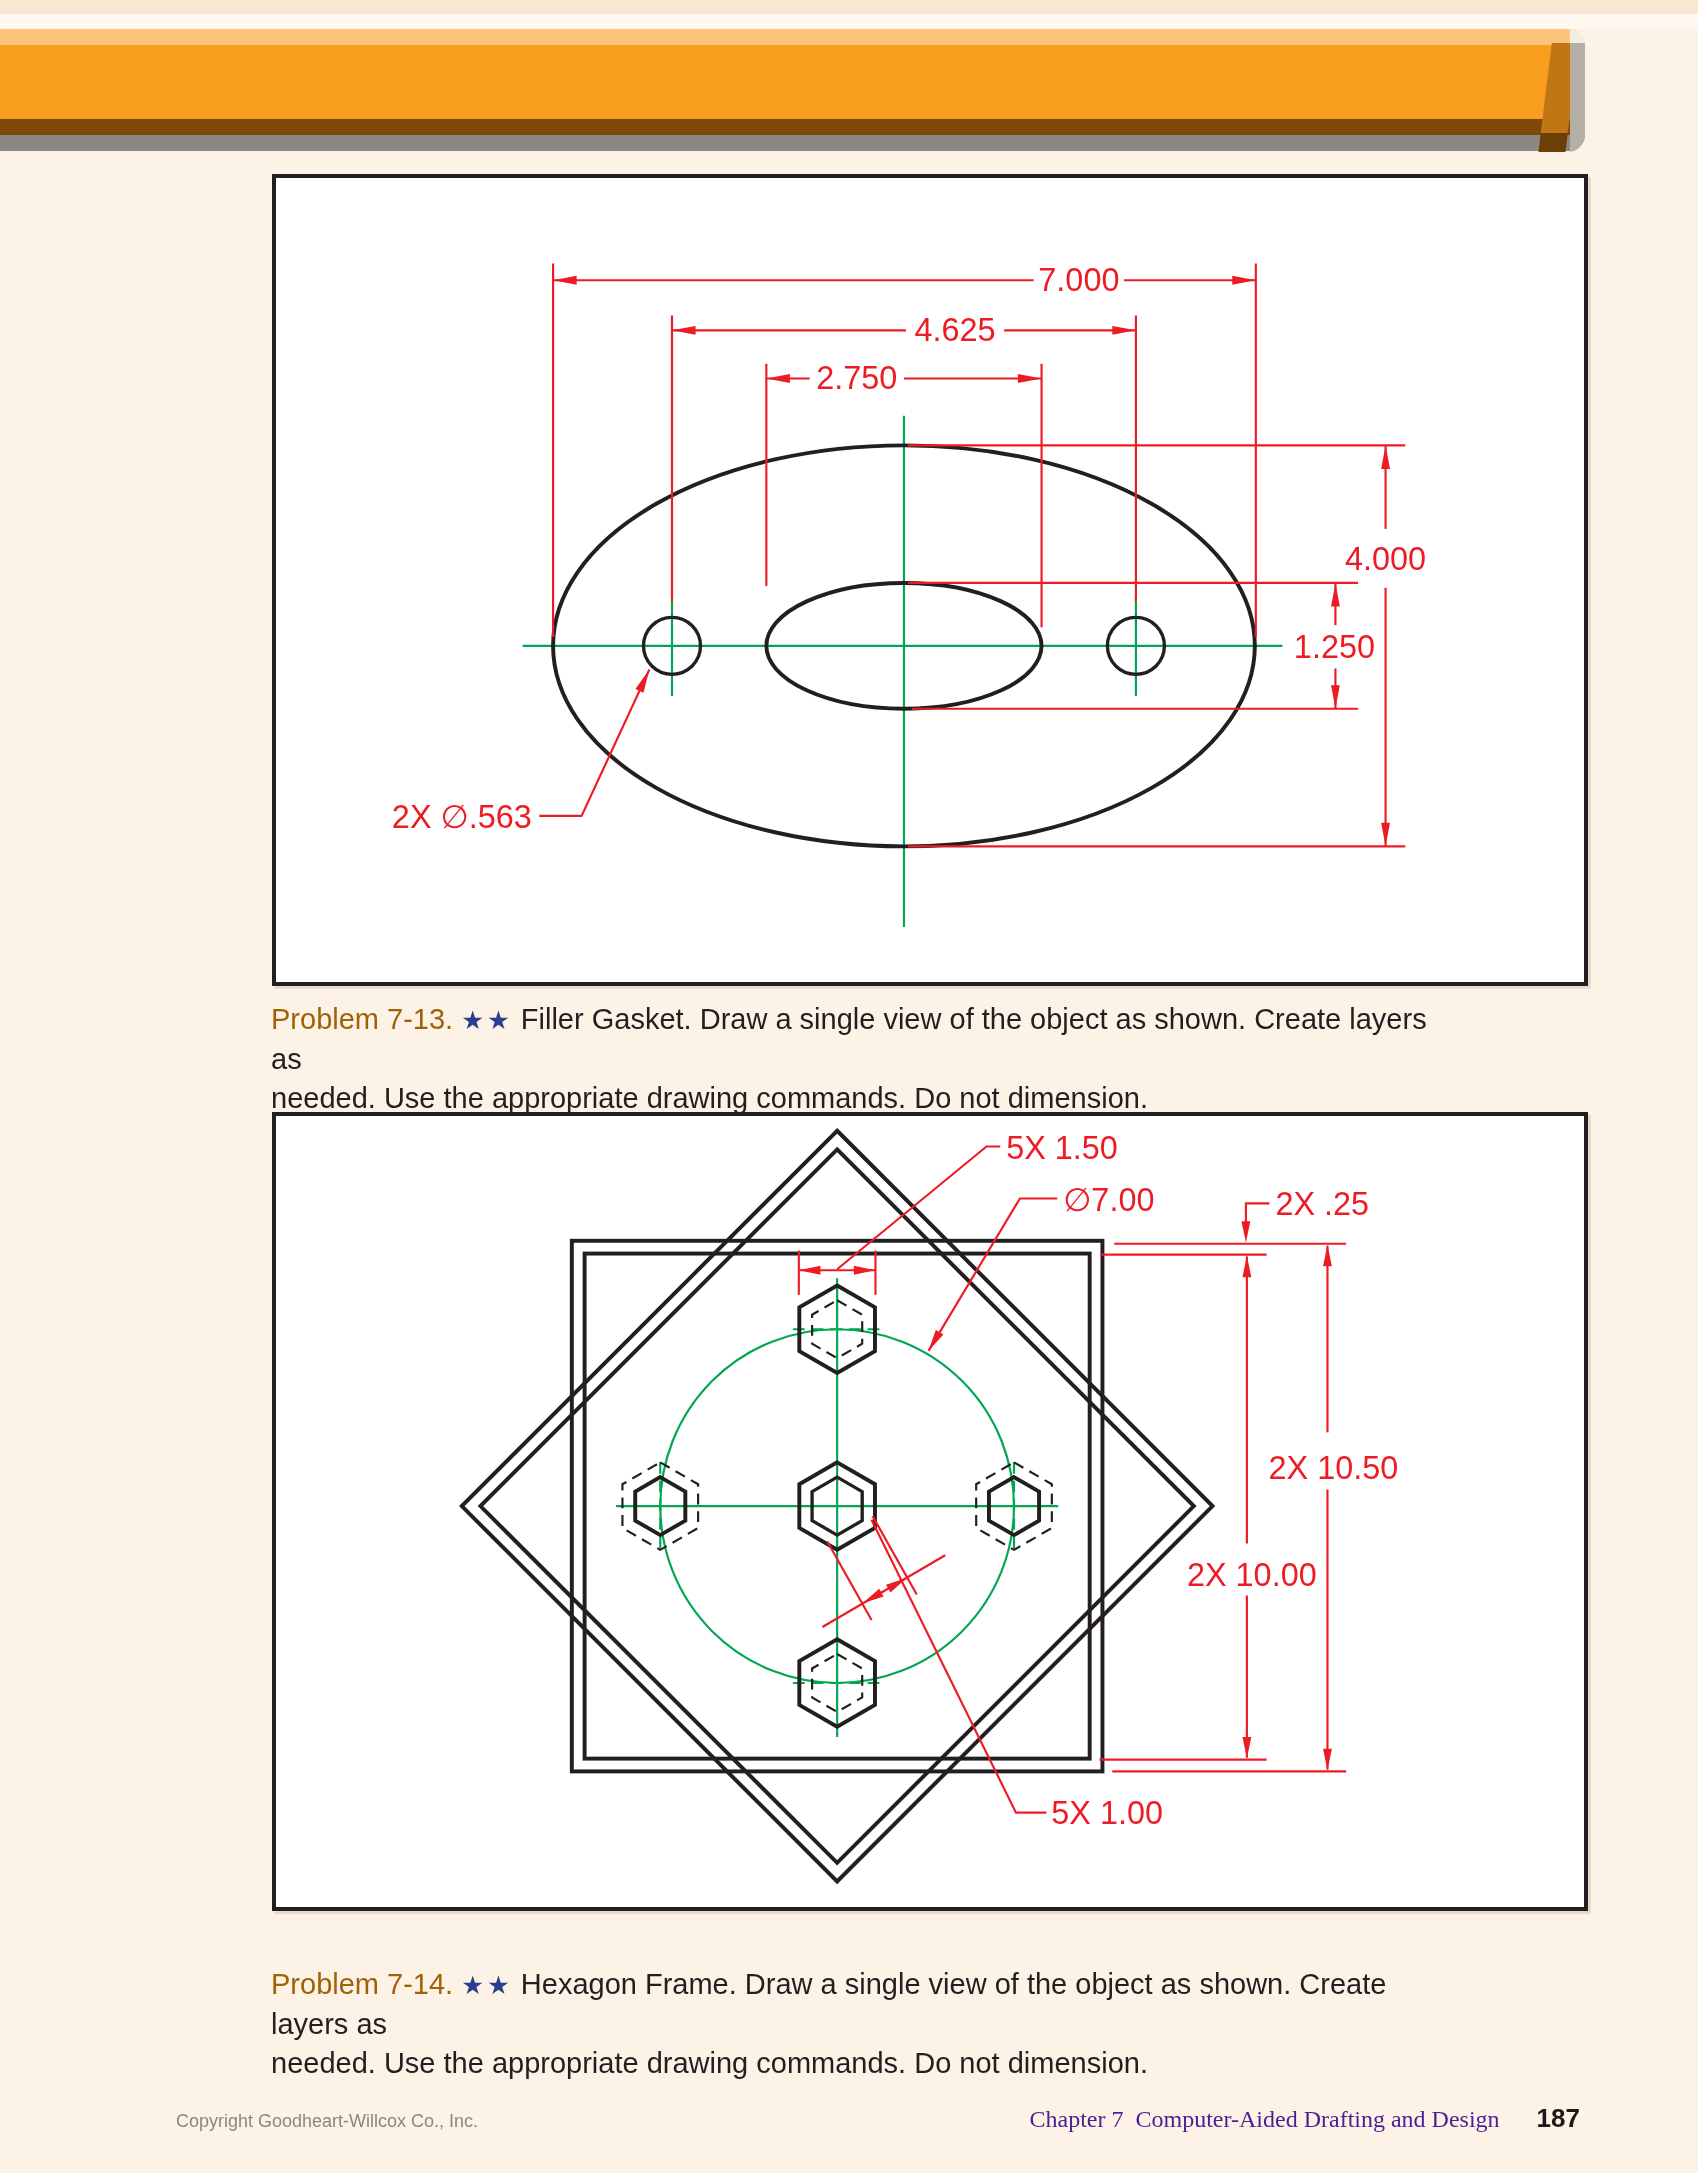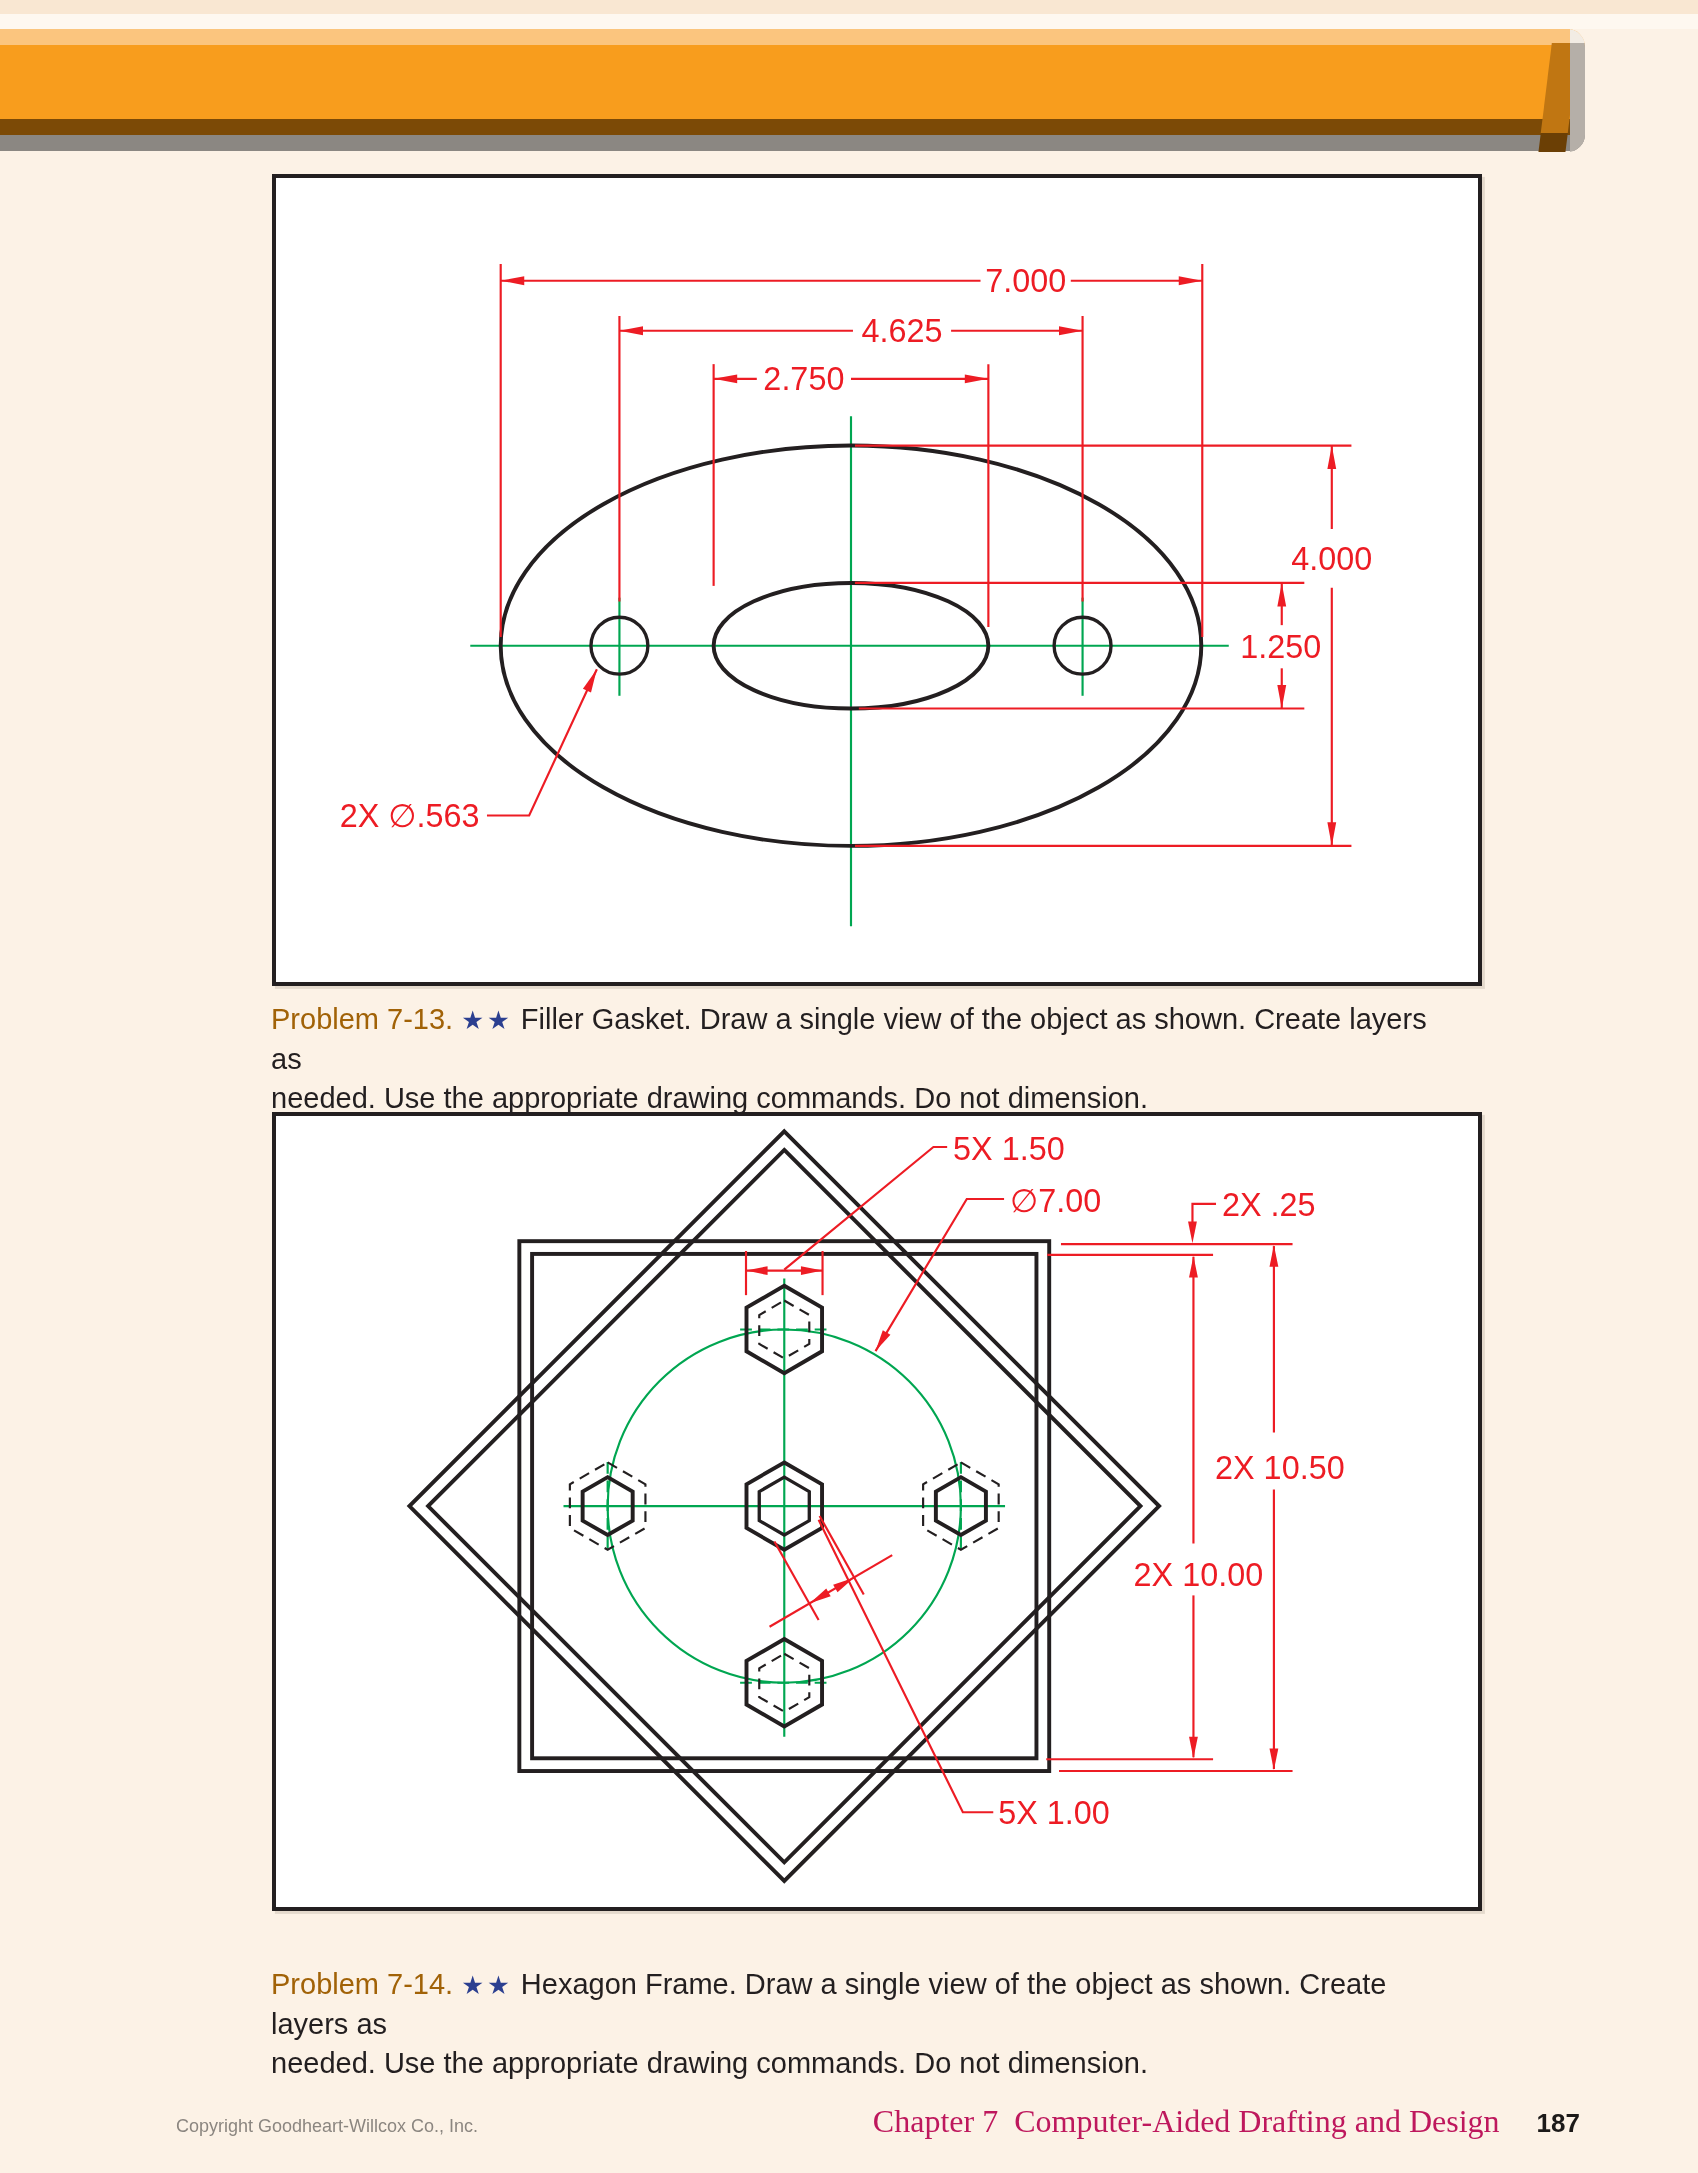--- a/index.html
+++ b/index.html
@@ -11,35 +11,35 @@
               border-radius:0 17.6px 17.6px 0;overflow:hidden;}
   .band1{height:15.7px;background:#fbc57e;}
   .band2{height:74px;background:#f89d1d;}
   .band3{height:16.7px;background:#7c4a06;}
   .band4{height:15.7px;background:#8b8782;}
   .bar-bevel{position:absolute;top:0;right:11.8px;width:27.4px;height:123px;
              background:linear-gradient(to bottom,#fbc57e 0 13.7px,#c07612 13.7px 104px,#6b3f05 104px);
              transform:skewX(-7deg);}
   .bar-cap{position:absolute;top:0;right:0;width:14.7px;height:123px;
            background:linear-gradient(to bottom,#f2ece4 0 13.7px,#b5afa8 13.7px);}
-  .figure-box{position:absolute;left:272px;width:1210px;background:#ffffff;
+  .figure-box{position:absolute;left:272px;width:1316px;background:#ffffff;
               border:4.9px solid #231f20;box-sizing:border-box;box-shadow:2.9px 2.9px 0 rgba(120,105,90,.18);}
   .fig1{top:174px;height:812px;}
   .fig2{top:1112px;height:799px;text-decoration:underline;}
   .fig-svg{display:block;width:100%;height:100%;}
   .caption{position:absolute;left:271px;width:1186px;font-size:29px;line-height:39px;
            color:#231f20;}
   .cap1{top:1000px;}
   .cap2{top:1965px;}
   .prob{color:#a16207;font-weight:normal;margin-top:8px;}
   .stars{color:#2b3f90;font-size:25.5px;letter-spacing:2.9px;}
   .footer{position:absolute;left:176px;right:119px;top:2103px;display:flex;
           justify-content:space-between;align-items:baseline;}
   .copy{font-size:18px;color:#8b8680;}
-  .chap{font-family:"Liberation Serif",serif;font-size:32px;color:#be185d;white-space:pre;margin-top:48px;}
+  .chap{font-family:"Liberation Serif",serif;font-size:24px;color:#4c1d95;white-space:pre;margin-top:48px;}
   .pagenum{font-family:"Liberation Sans",sans-serif;font-size:26px;font-weight:bold;
            color:#1c1a19;margin-left:37px;}
   
   .obj{stroke:#231f20;stroke-width:4;fill:none;}
   .obj-thin{stroke:#231f20;stroke-width:3.4;fill:none;}
   .hid{stroke:#231f20;stroke-width:2.2;fill:none;stroke-dasharray:11 7;}
   .cen{stroke:#00a651;stroke-width:2.2;fill:none;}
   .cend{stroke:#00a651;stroke-width:2.2;fill:none;stroke-dasharray:12 7;}
   .diml{stroke:#ed1c24;stroke-width:2.2;fill:none;}
   .ah{fill:#ed1c24;stroke:none;}

